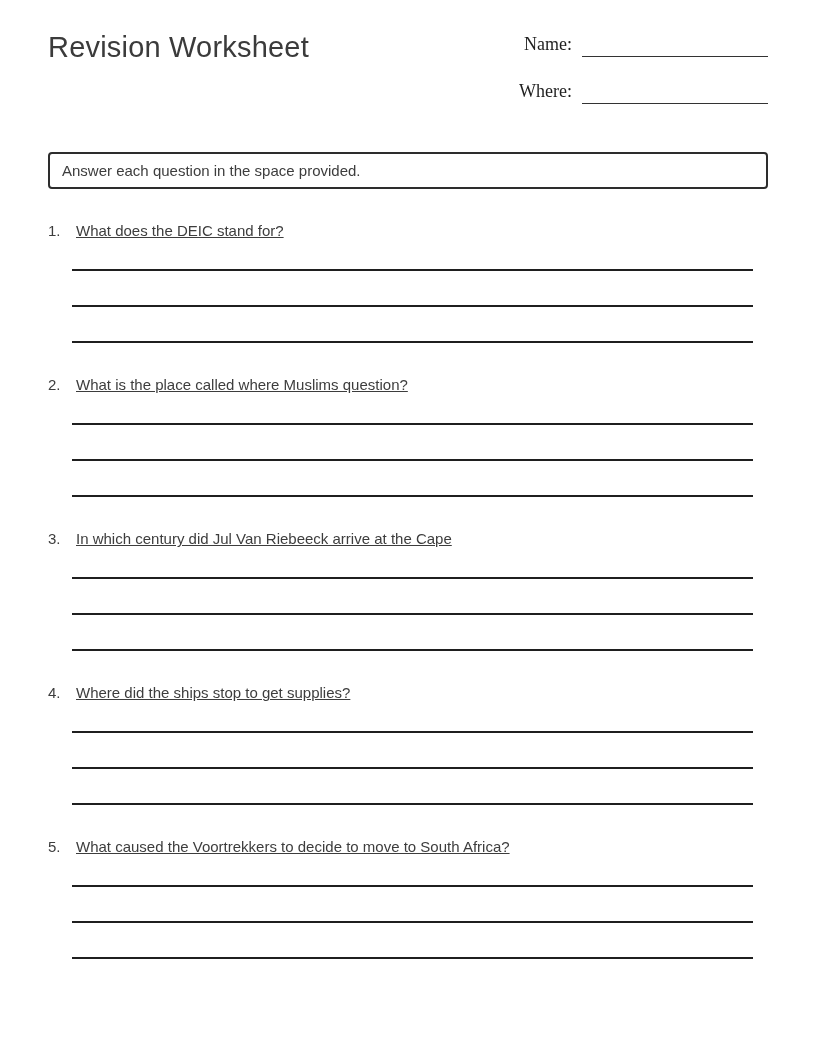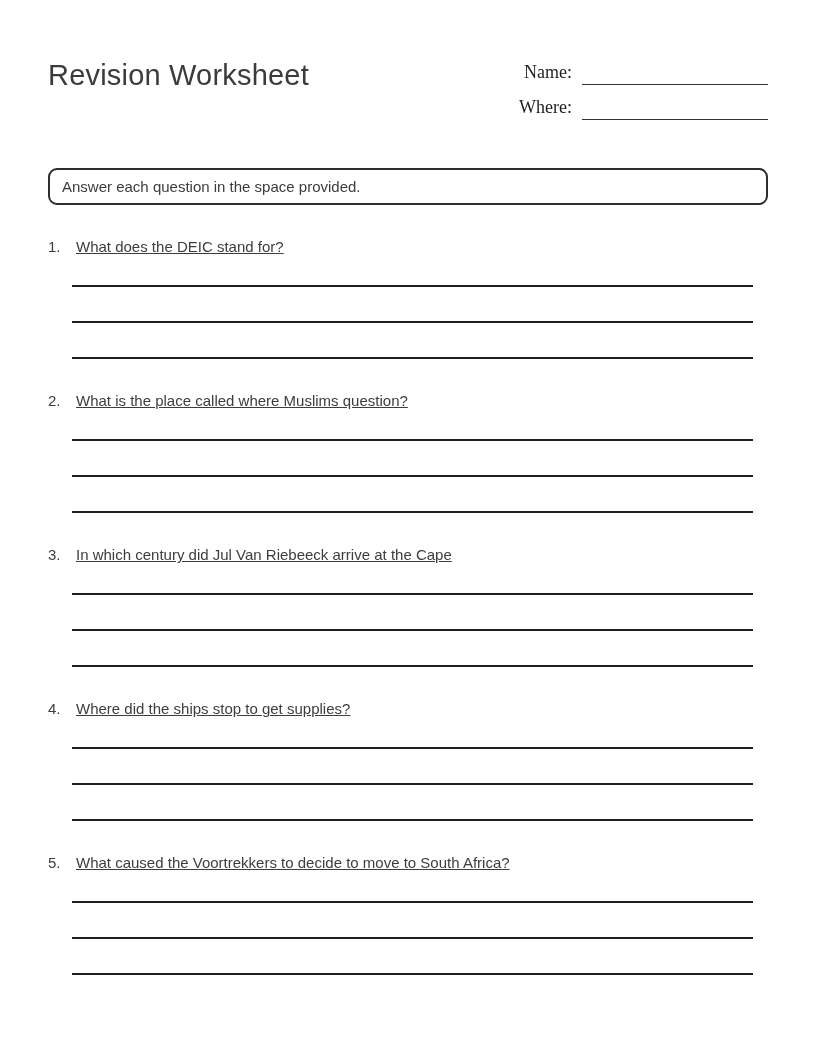--- a/index.html
+++ b/index.html
@@ -17,33 +17,33 @@
     width: 816px;
     height: 1056px;
     padding: 0 48px;
   }
 
   
   .header {
     display: flex;
     justify-content: space-between;
     align-items: flex-start;
-    padding-top: 58px;
+    padding-top: 30px;
   }
   .title {
     font-size: 29px;
     font-weight: 400;
     color: #3b3b3b;
     letter-spacing: 0.2px;
     line-height: 1.2;
   }
   .name-date {
     display: flex;
     flex-direction: column;
-    gap: 10px;
+    gap: 22px;
     padding-top: 2px;
   }
   .nd-row {
     display: flex;
     align-items: flex-end;
   }
   .nd-label {
     font-family: "Liberation Serif", "DejaVu Serif", serif;
     font-size: 18px;
     color: #1f1f1f;
@@ -56,21 +56,21 @@
     display: inline-block;
     width: 186px;
     height: 22px;
     border-bottom: 1px solid #333333;
   }
 
   
   .instruction-box {
     margin-top: 48px;
     border: 2px solid #2d2d2d;
-    border-radius: 9px;
+    border-radius: 4px;
     padding: 8px 12px;
     font-size: 15px;
     color: #3d3d3d;
   }
 
   
   .questions { margin-top: 32px; }
   .question-block { height: 154px; }
   .question-row {
     display: flex;

